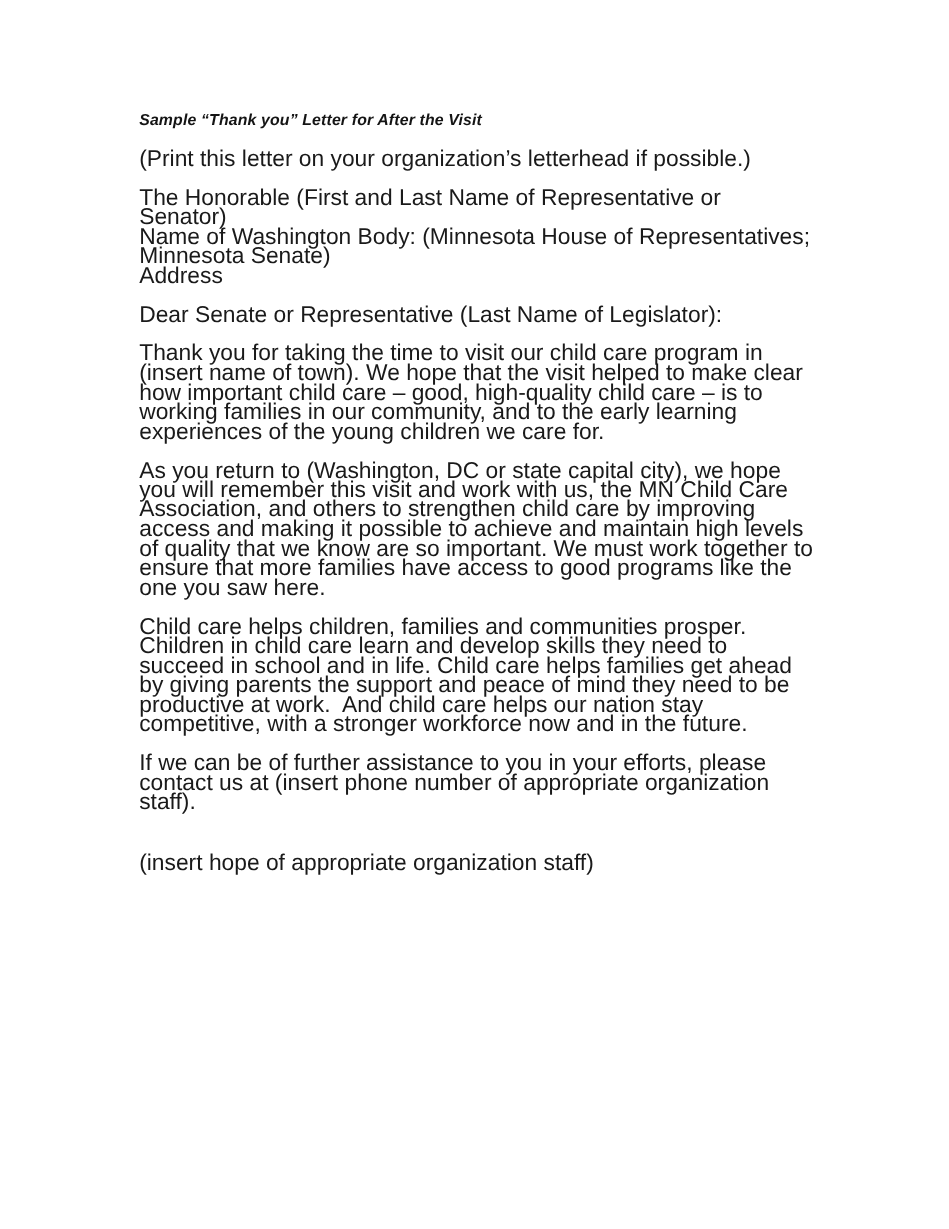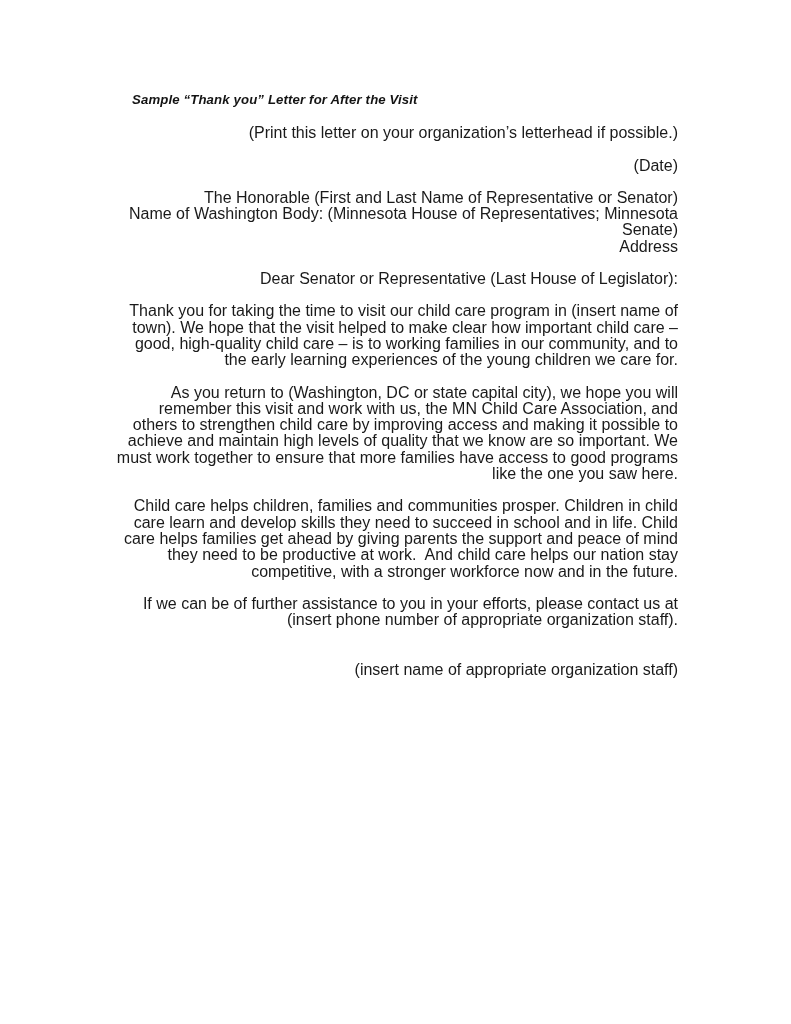--- a/index.html
+++ b/index.html
@@ -29,29 +29,29 @@
     left: 116px;
     top: 92px;
     width: 562px;
   }
   .doc-title {
     font-size: 13.2px;
     line-height: 16.3px;
     font-weight: bold;
     font-style: italic;
     letter-spacing: 0.01em;
-    margin: 0 0 17px 16px;
+    margin: 0 0 17px 0;
     color: #141414;
   }
   .para {
-    font-size: 16px;
+    font-size: 19px;
     line-height: 16.3px;
     margin: 0 0 16px 0;
     color: #1a1a1a;
-    text-align: right;
+    text-align: left;
     white-space: pre-wrap;
   }
   .para.block-lines {
     white-space: pre-line;
   }
   .para.tight {
     margin-bottom: 16px;
   }
   .spacer-lg {
     height: 18px;
@@ -63,35 +63,34 @@
 </head>
 <body>
 
 <div class="page">
   <div class="letter">
 
     <div class="doc-title">Sample “Thank you” Letter for After the Visit</div>
 
     <p class="para">(Print this letter on your organization’s letterhead if possible.)</p>
 
-    <p class="para">(Date)</p>
 
     <p class="para block-lines">The Honorable (First and Last Name of Representative or Senator)
 Name of Washington Body: (Minnesota House of Representatives; Minnesota Senate)
 Address</p>
 
-    <p class="para">Dear Senator or Representative (Last House of Legislator):</p>
+    <p class="para">Dear Senate or Representative (Last Name of Legislator):</p>
 
     <p class="para">Thank you for taking the time to visit our child care program in (insert name of town). We hope that the visit helped to make clear how important child care – good, high-quality child care – is to working families in our community, and to the early learning experiences of the young children we care for.</p>
 
     <p class="para">As you return to (Washington, DC or state capital city), we hope you will remember this visit and work with us, the MN Child Care Association, and others to strengthen child care by improving access and making it possible to achieve and maintain high levels of quality that we know are so important. We must work together to ensure that more families have access to good programs like the one you saw here.</p>
 
     <p class="para">Child care helps children, families and communities prosper. Children in child care learn and develop skills they need to succeed in school and in life. Child care helps families get ahead by giving parents the support and peace of mind they need to be productive at work.  And child care helps our nation stay competitive, with a stronger workforce now and in the future.</p>
 
     <p class="para tight">If we can be of further assistance to you in your efforts, please contact us at (insert phone number of appropriate organization staff).</p>
 
     <div class="spacer-lg"></div>
 
 
-    <p class="para">(insert name of appropriate organization staff)</p>
+    <p class="para">(insert hope of appropriate organization staff)</p>
 
   </div>
 </div>
 
 </body></html>

